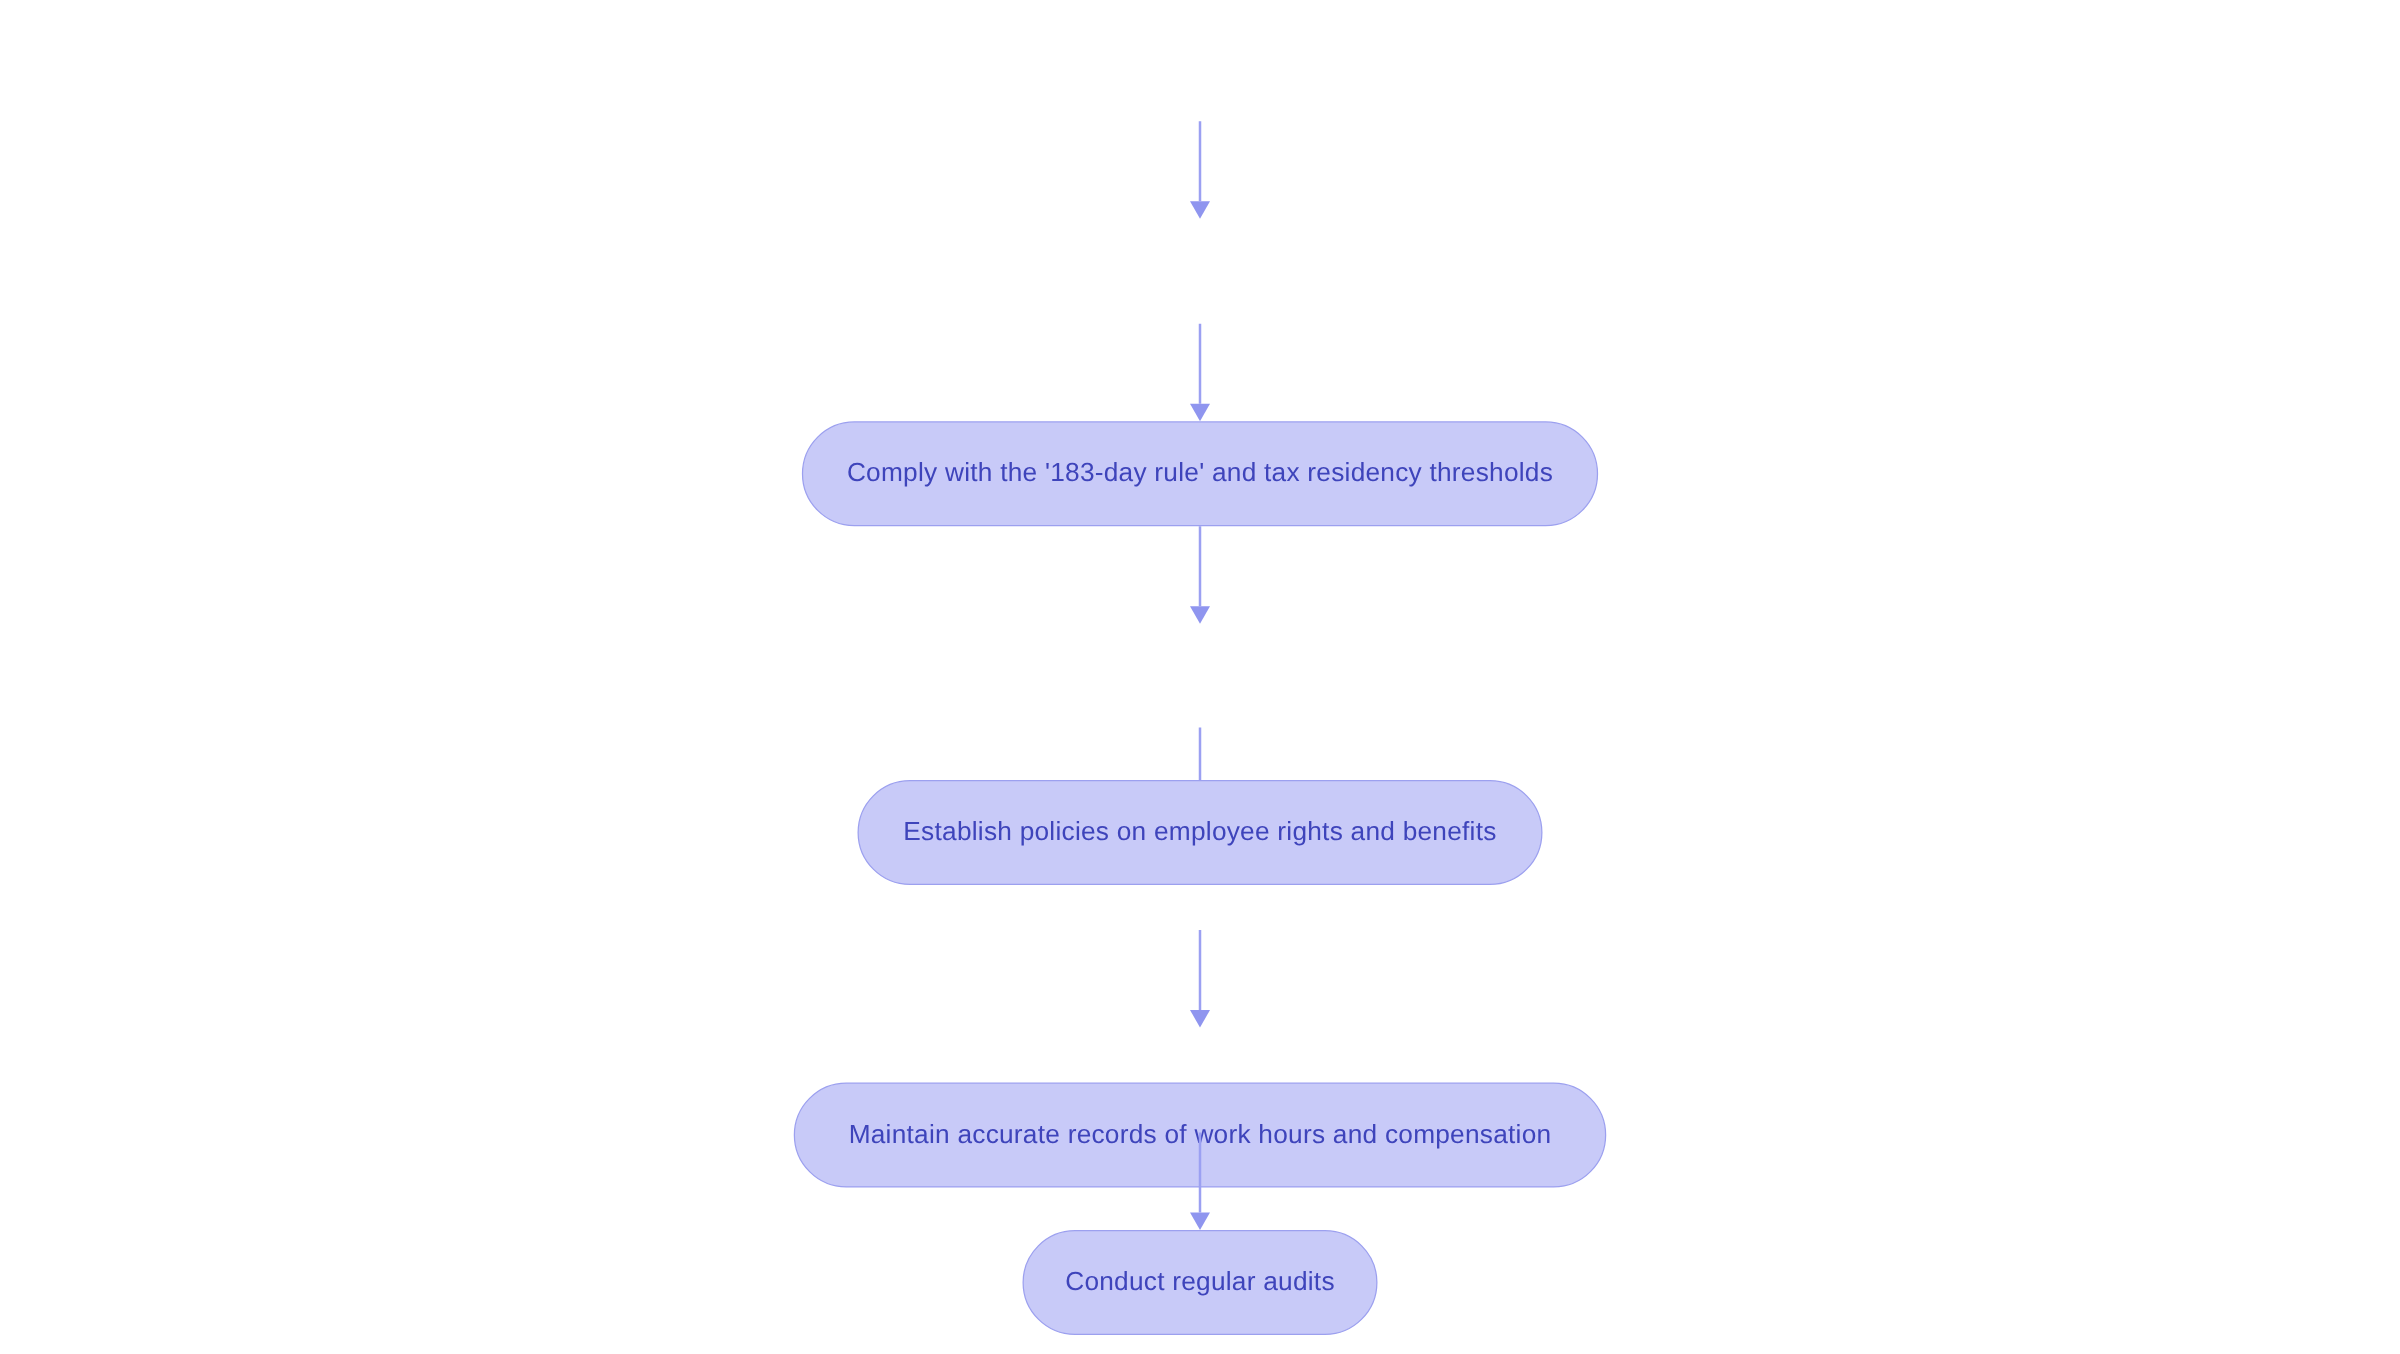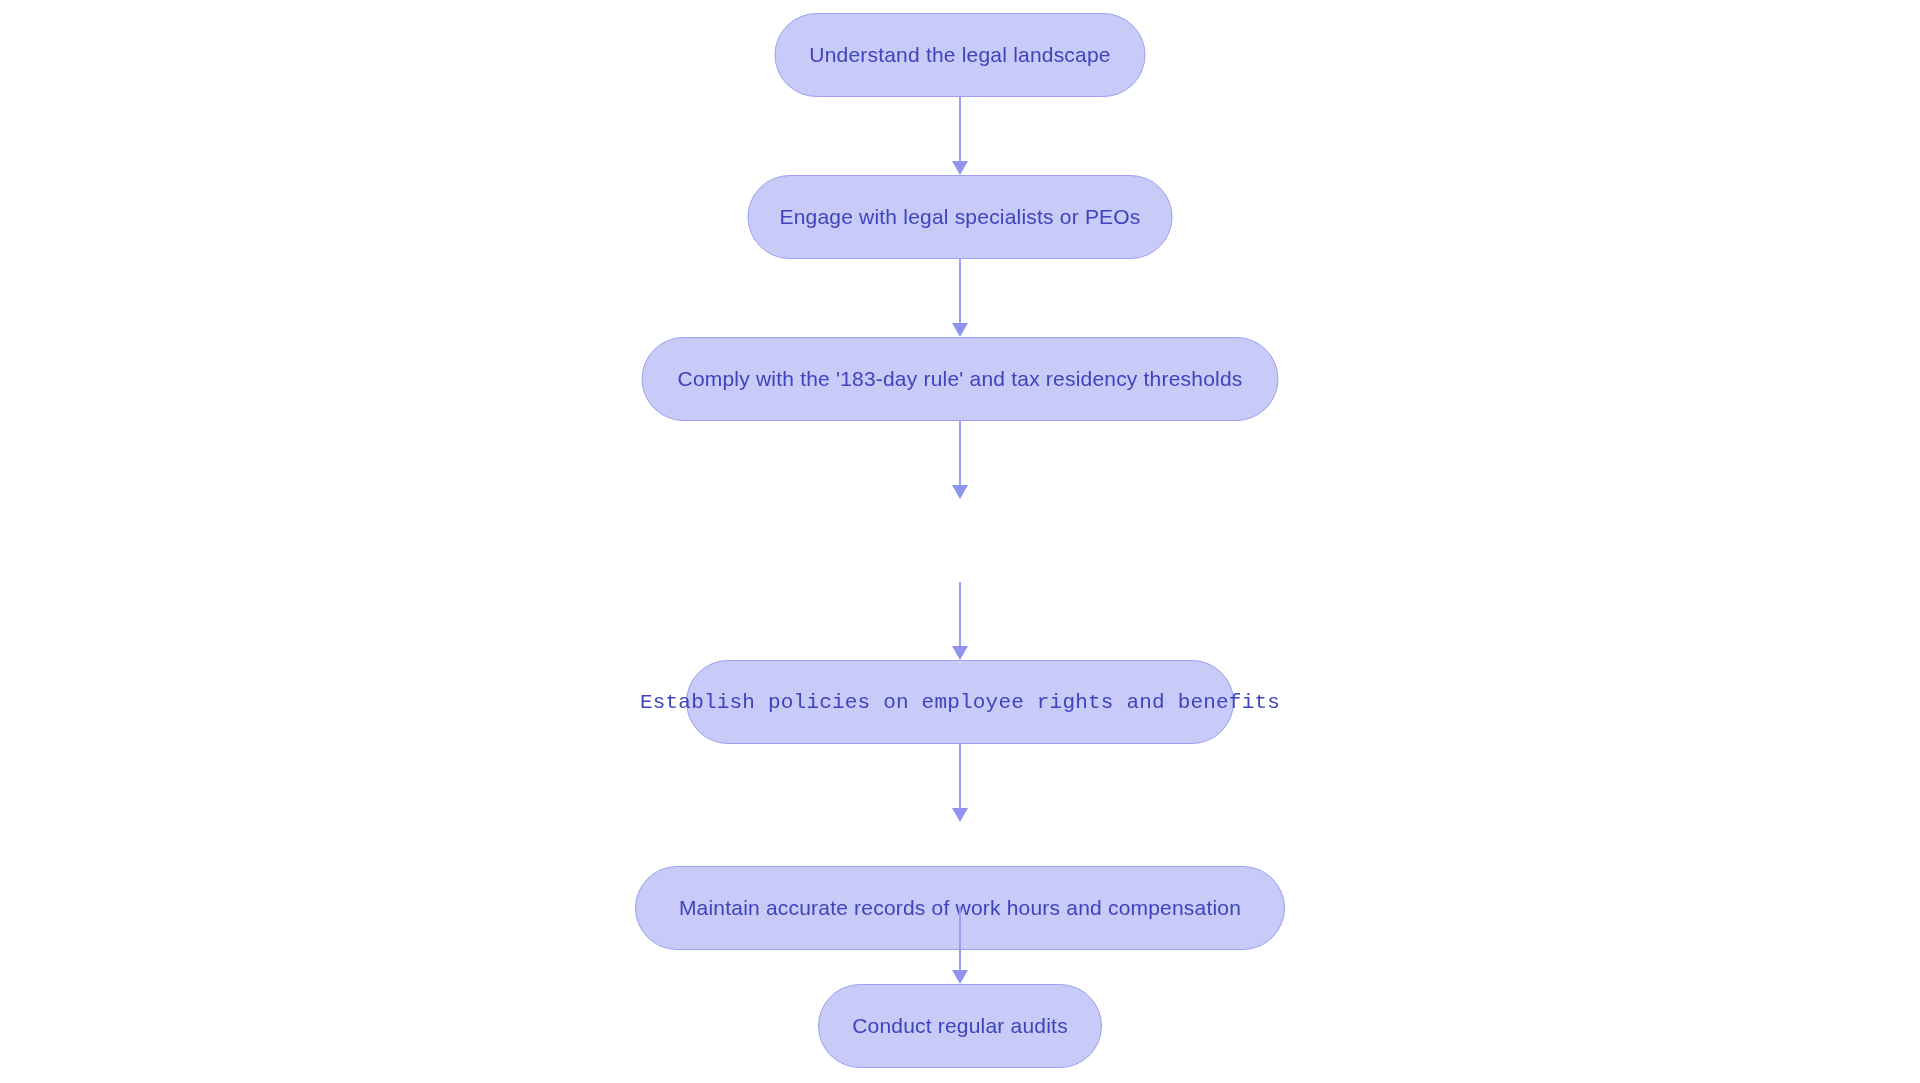--- a/index.html
+++ b/index.html
@@ -32,21 +32,21 @@
     justify-content: center;
     color: var(--node-text, #3e44bb);
     font-size: 21px;
     letter-spacing: 0.2px;
     white-space: nowrap;
   }
   .n0 { top: 13px;  width: 371px; }
   .n1 { top: 175px; width: 425px; }
   .n2 { top: 337px; width: 637px; justify-content: center; }
   .n3 { top: 498px; width: 678px; }
-  .n4 { top: 660px; width: 548px; font-family: Liberation Mono, monospace; }
+  .n4 { top: 624px; width: 548px; }
   .n5 { top: 822px; width: 650px; margin-top: 44px; }
   .n6 { top: 984px; width: 284px; }
 
   .arrow {
     position: absolute;
     left: 50%;
     transform: translateX(-50%);
     width: 16px;
     height: 78px;
     display: flex;
@@ -71,31 +71,25 @@
     border-left: 8px solid transparent;
     border-right: 8px solid transparent;
     border-top: 14px solid var(--arrow-head, #8f95ef);
   }
 </style>
 </head>
 <body>
 
 <div class="canvas">
 
-  <div class="node n0">
-    <span>Understand the legal landscape</span>
-  </div>
   <div class="arrow a0">
     <div class="arrow-line"></div>
     <div class="arrow-head"></div>
   </div>
 
-  <div class="node n1">
-    <span>Engage with legal specialists or PEOs</span>
-  </div>
   <div class="arrow a1">
     <div class="arrow-line"></div>
     <div class="arrow-head"></div>
   </div>
 
   <div class="node n2">
     <span>Comply with the '183-day rule' and tax residency thresholds</span>
   </div>
   <div class="arrow a2">
     <div class="arrow-line"></div>

